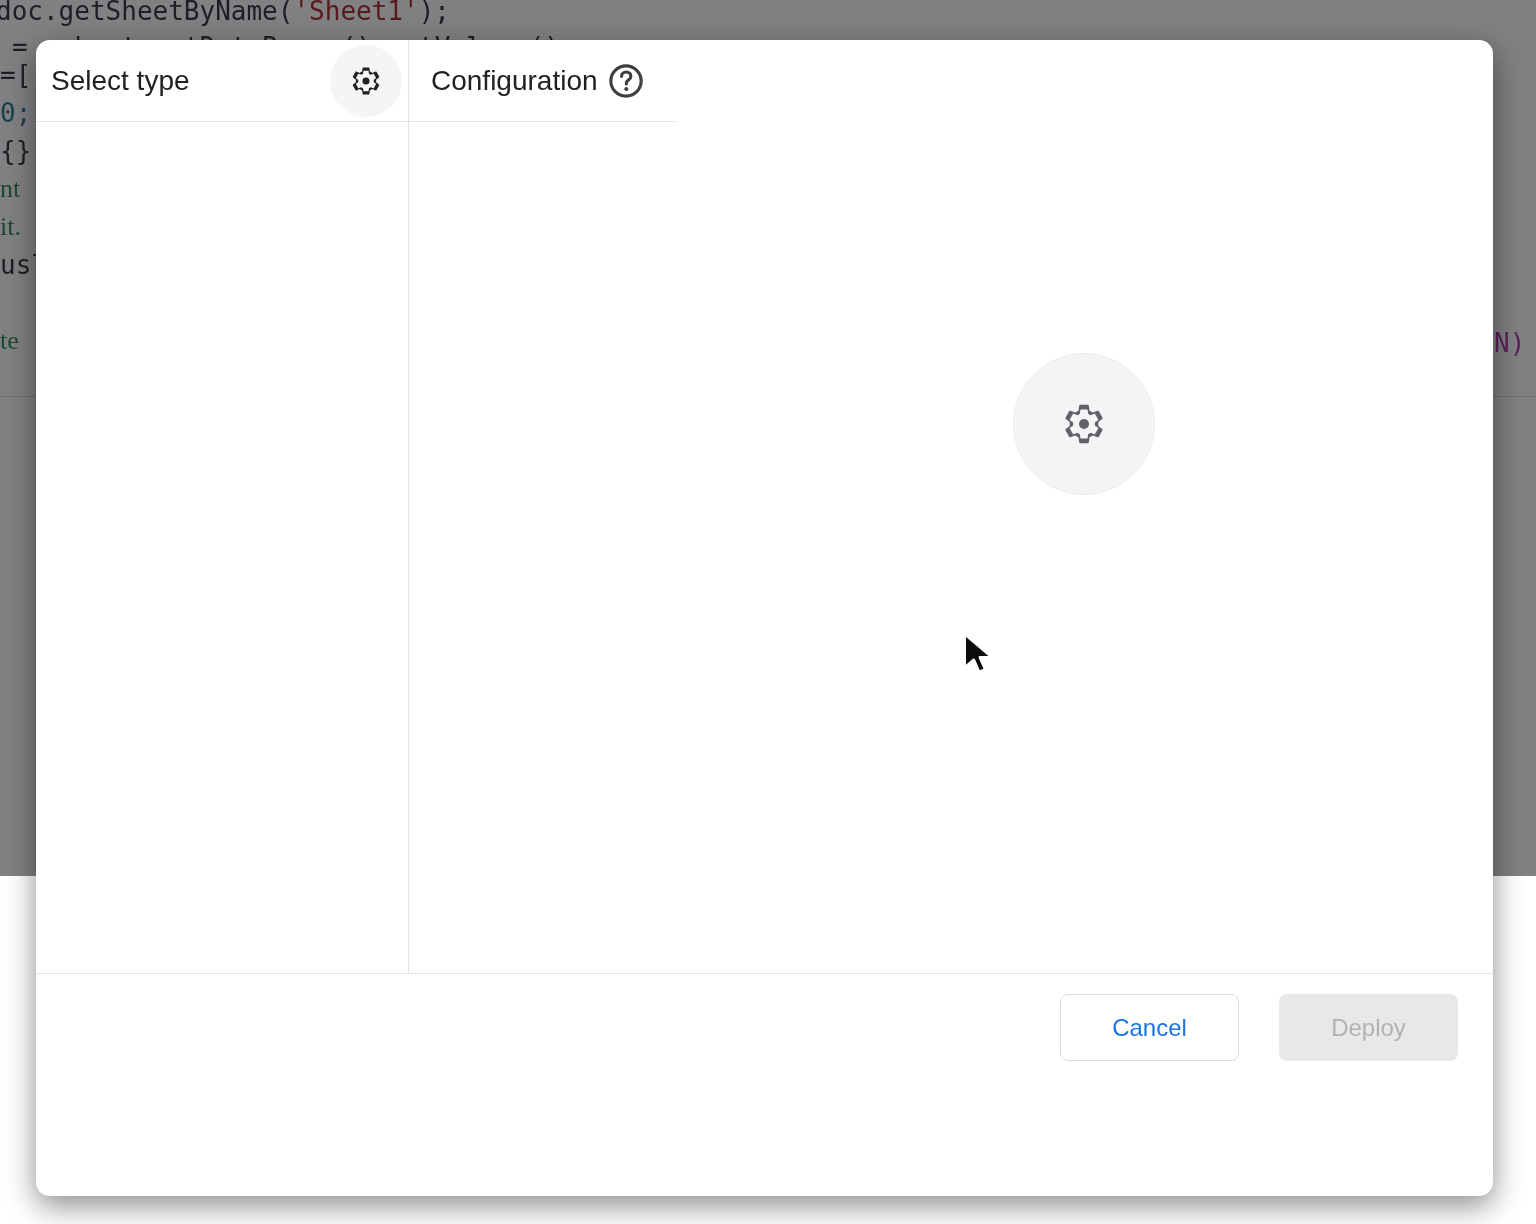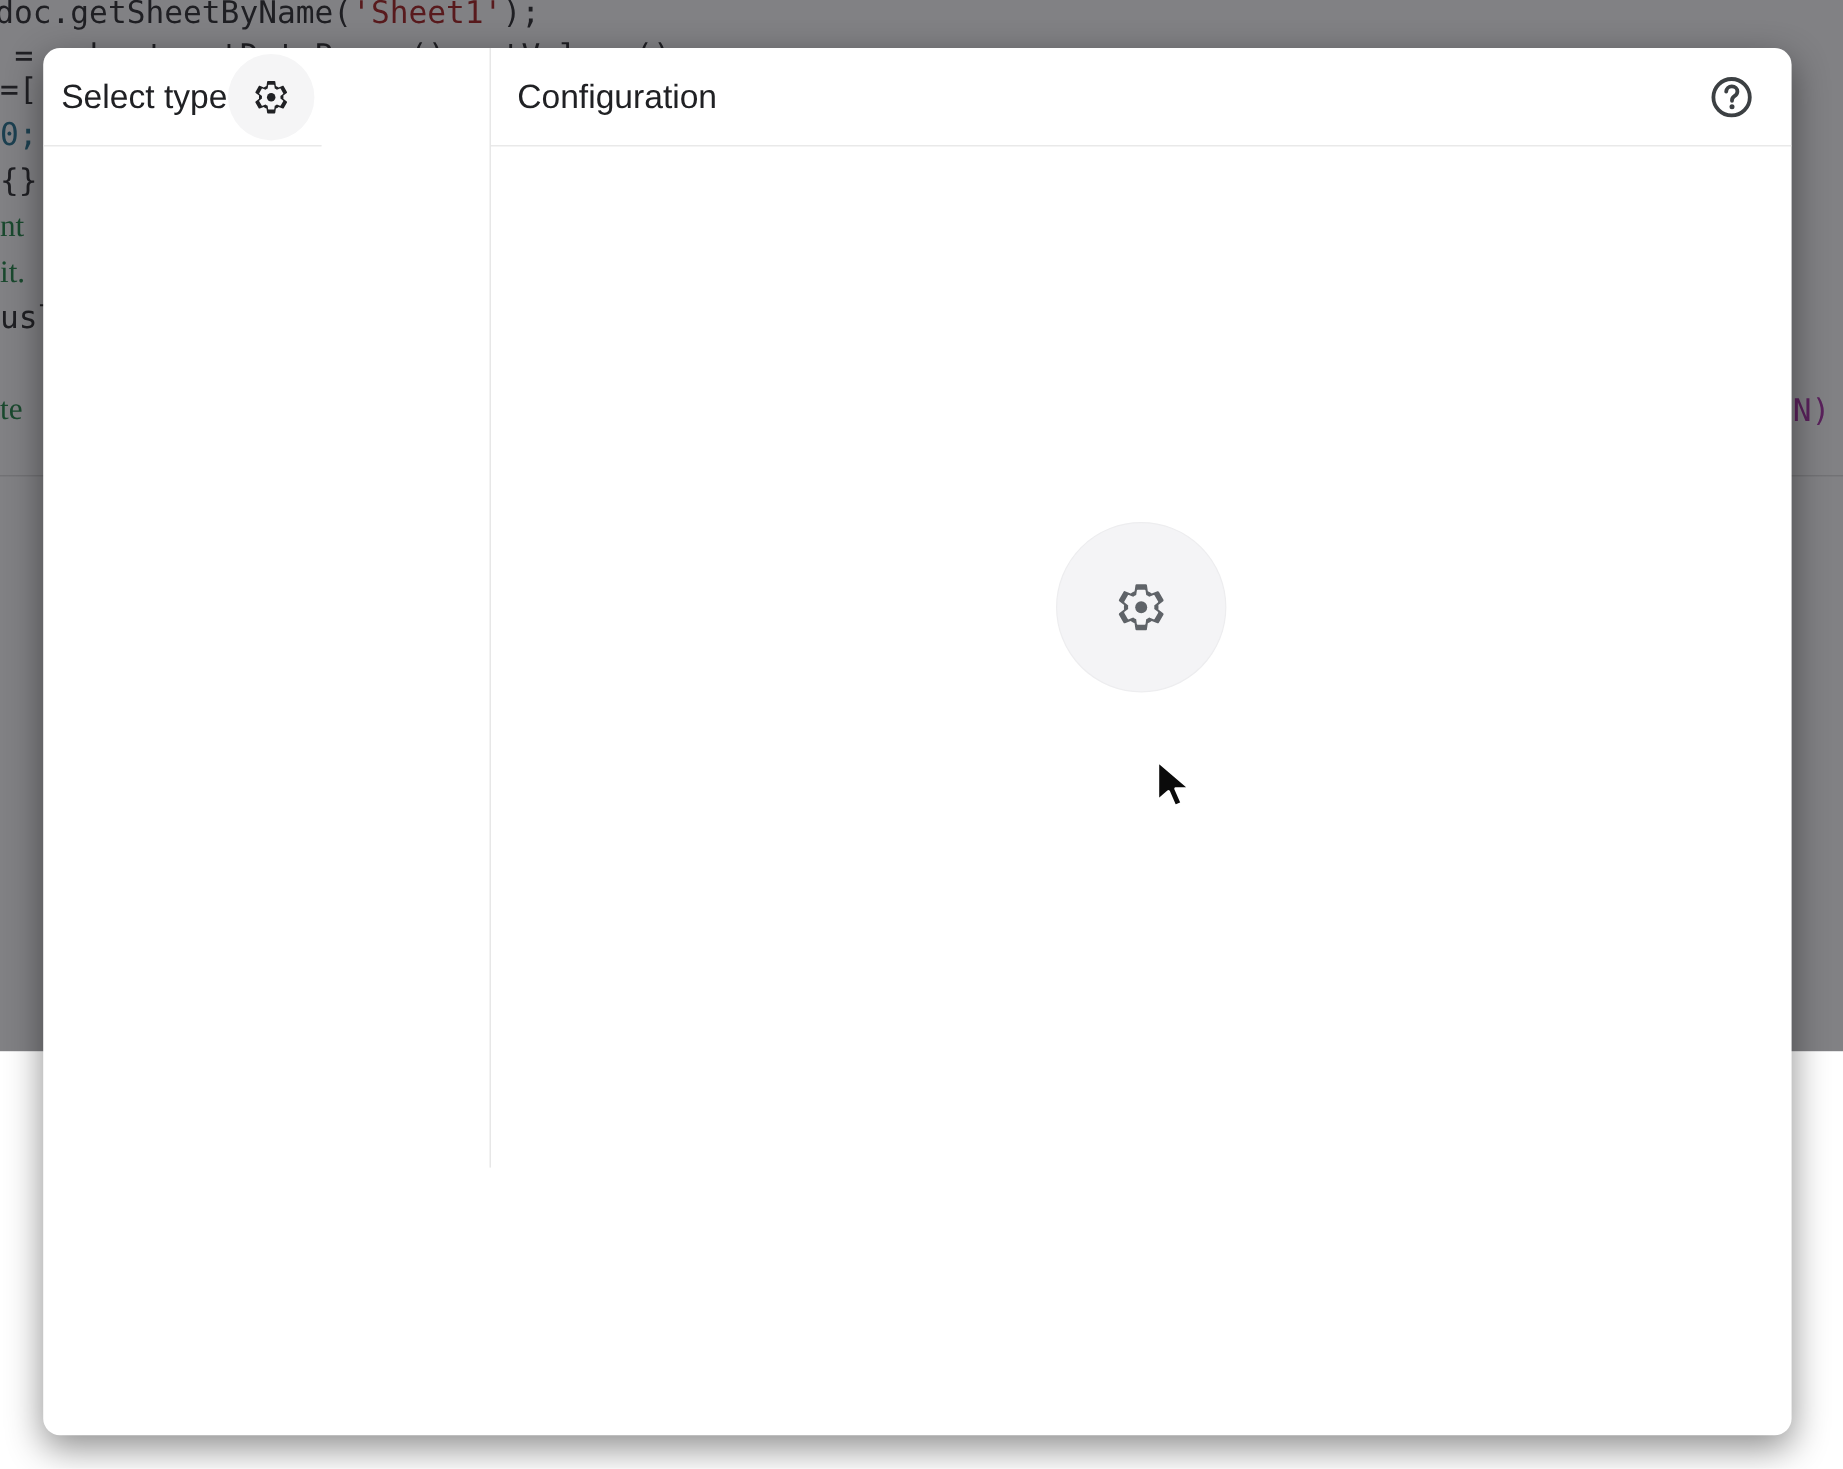--- a/index.html
+++ b/index.html
@@ -34,31 +34,31 @@
   .dialog { position:absolute; left:36px; top:40px; width:1457px; height:1156px;
             background:#fff; border-radius:14px;
             box-shadow:0 10px 30px rgba(0,0,0,0.45); overflow:hidden; }
 
   .dlg-title-row { height:115px; border-bottom:1px solid #e4e4e4;
                    display:flex; align-items:center; padding:0 44px; }
   .dlg-title { font-size:33px; color:#3c4043; letter-spacing:0.2px; }
 
   .dlg-body { display:flex; height:933px; }
 
-  .left-col { width:373px; border-right:1px solid #e2e2e2; display:flex; flex-direction:row; }
+  .left-col { width:373px; border-right:1px solid #e2e2e2; display:flex; flex-direction:column; }
   .panel-header { height:82px; border-bottom:1px solid #e4e4e4;
                   display:flex; align-items:center; }
   .left-col .panel-header { padding:0 6px 0 15px; justify-content:space-between; }
   .panel-header-label { font-size:28px; color:#202124; }
 
   .icon-btn { width:72px; height:72px; border-radius:50%; border:none; cursor:pointer;
               display:flex; align-items:center; justify-content:center; background:transparent; }
   .gear-hover { background:#f5f5f6; }
 
-  .right-col { flex:1; display:flex; flex-direction:column; }
+  .right-col { flex:1; display:flex; }
   .right-col .panel-header { padding:0 22px 0 22px; justify-content:space-between; }
   .right-content { flex:1; position:relative; }
 
   .empty-circle { position:absolute; left:50%; top:313px; transform:translateX(-50%);
                   width:142px; height:142px; border-radius:50%;
                   background:#f4f4f6; border:1px solid #ededef;
                   display:flex; align-items:center; justify-content:center; }
   .empty-message { position:absolute; top:492px; left:0; width:100%;
                    text-align:center; font-size:30px; color:#3c4043; letter-spacing:0.2px; }
 
@@ -130,19 +130,23 @@
             <svg width="48" height="48" viewBox="0 0 24 24">
               <path fill="#5f6368" d="M19.14 12.94c.04-.3.06-.61.06-.94 0-.32-.02-.64-.07-.94l2.03-1.58c.18-.14.23-.41.12-.61l-1.92-3.32c-.12-.22-.37-.29-.59-.22l-2.39.96c-.5-.38-1.03-.7-1.62-.94l-.36-2.54c-.04-.24-.24-.41-.48-.41h-3.84c-.24 0-.43.17-.47.41l-.36 2.54c-.59.24-1.13.57-1.62.94l-2.39-.96c-.22-.08-.47 0-.59.22L2.74 8.87c-.12.21-.08.47.12.61l2.03 1.58c-.05.3-.09.63-.09.94s.02.64.07.94l-2.03 1.58c-.18.14-.23.41-.12.61l1.92 3.32c.12.22.37.29.59.22l2.39-.96c.5.38 1.03.7 1.62.94l.36 2.54c.05.24.24.41.48.41h3.84c.24 0 .44-.17.47-.41l.36-2.54c.59-.24 1.13-.56 1.62-.94l2.39.96c.22.08.47 0 .59-.22l1.92-3.32c.12-.22.07-.47-.12-.61l-2.01-1.58z"></path>
               <path fill="#f4f4f6" transform="translate(12,12) scale(0.76) translate(-12,-12)" d="M19.14 12.94c.04-.3.06-.61.06-.94 0-.32-.02-.64-.07-.94l2.03-1.58c.18-.14.23-.41.12-.61l-1.92-3.32c-.12-.22-.37-.29-.59-.22l-2.39.96c-.5-.38-1.03-.7-1.62-.94l-.36-2.54c-.04-.24-.24-.41-.48-.41h-3.84c-.24 0-.43.17-.47.41l-.36 2.54c-.59.24-1.13.57-1.62.94l-2.39-.96c-.22-.08-.47 0-.59.22L2.74 8.87c-.12.21-.08.47.12.61l2.03 1.58c-.05.3-.09.63-.09.94s.02.64.07.94l-2.03 1.58c-.18.14-.23.41-.12.61l1.92 3.32c.12.22.37.29.59.22l2.39-.96c.5.38 1.03.7 1.62.94l.36 2.54c.05.24.24.41.48.41h3.84c.24 0 .44-.17.47-.41l.36-2.54c.59-.24 1.13-.56 1.62-.94l2.39.96c.22.08.47 0 .59-.22l1.92-3.32c.12-.22.07-.47-.12-.61l-2.01-1.58z"></path>
               <circle cx="12" cy="12" r="2.5" fill="#5f6368"></circle>
             </svg>
           </div>
         </div>
       </div>
     </div>
 
+    <div class="dlg-footer">
+      <button class="btn btn-cancel">Cancel</button>
+      <button class="btn btn-deploy" disabled="">Deploy</button>
+    </div>
   </div>
 
   <svg class="cursor" viewBox="0 0 12 14">
     <path d="M1.1.9v10.8l2.9-2.5 1.7 3.9 2-.9-1.7-3.8h3.9z" fill="#0b0b0b" stroke="#ffffff" stroke-width="0.9" stroke-linejoin="round"></path>
   </svg>
 
 </div>
 
 </body></html>

